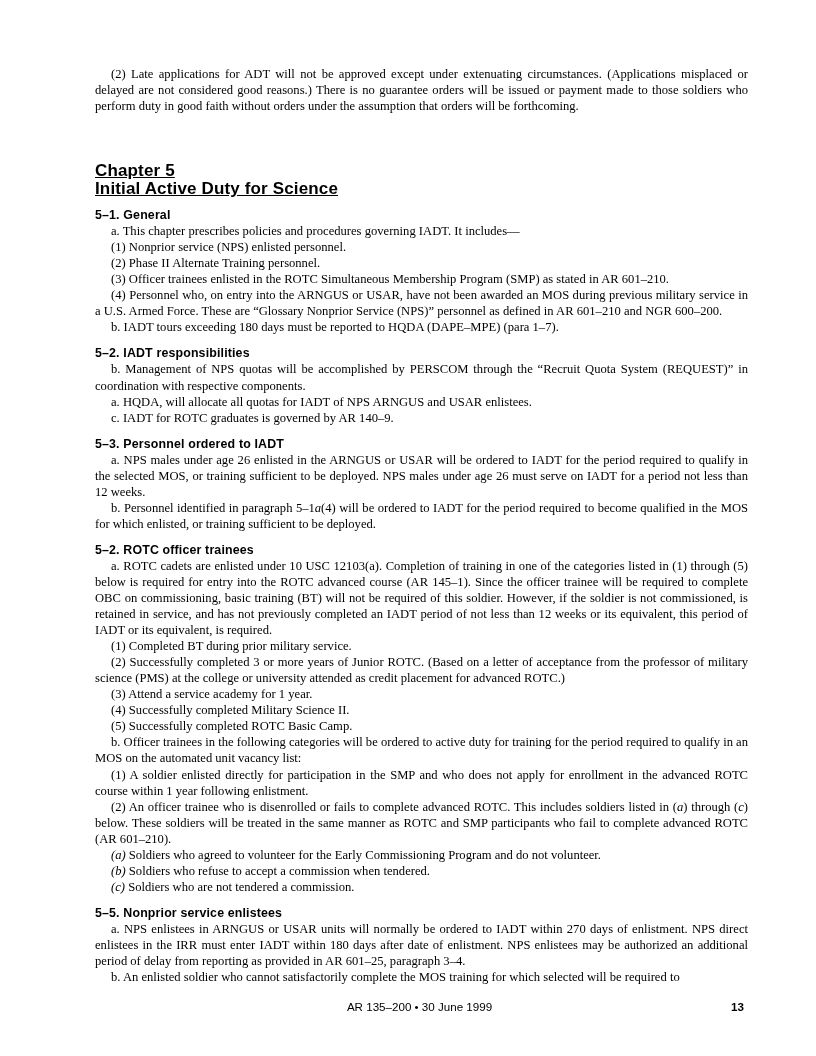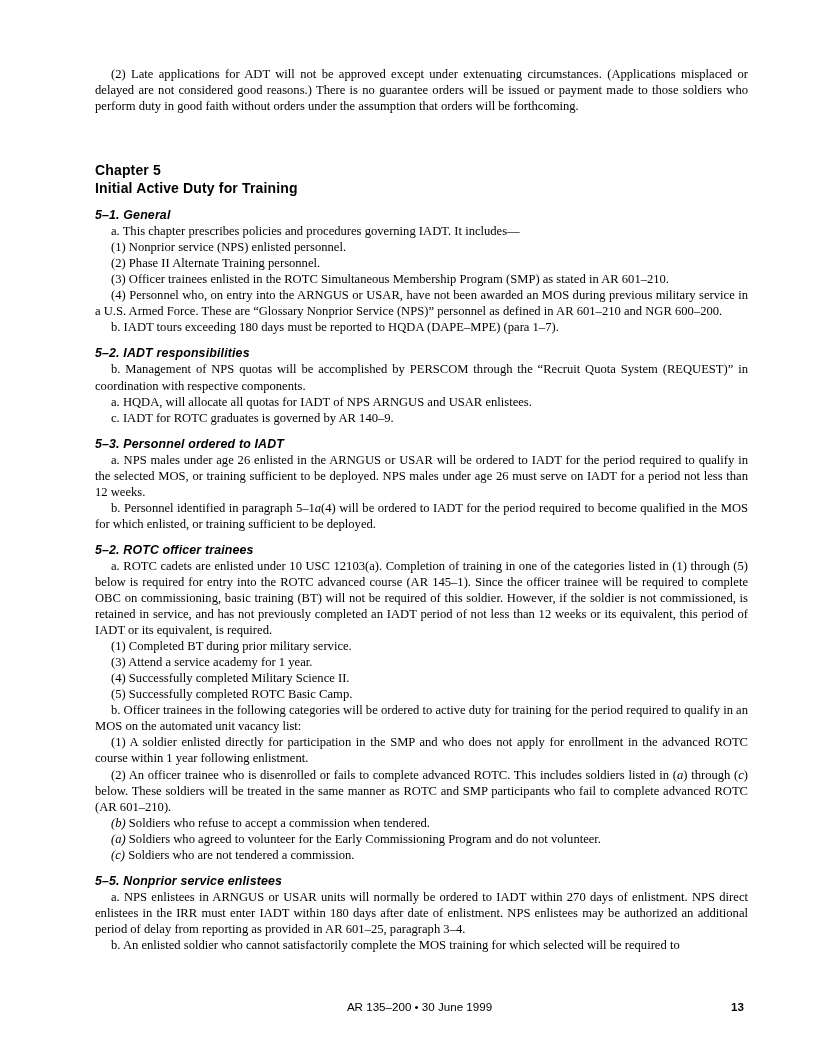--- a/index.html
+++ b/index.html
@@ -38,33 +38,33 @@
   }
   .para.indent { text-indent: 16px; }
 
   .gap-after-intro { height: 48px; }
   .gap-sec         { height: 10px; }
 
   
   .chapter-head {
     font-family: "Liberation Sans", "DejaVu Sans", sans-serif;
     font-weight: bold;
-    font-size: 14px;
+    font-size: 17px;
     line-height: 17.5px;
     letter-spacing: .15px;
     margin: 0;
+    text-decoration: underline;
   }
   .sec-head {
     font-family: "Liberation Sans", "DejaVu Sans", sans-serif;
     font-weight: bold;
     font-size: 12.4px;
     line-height: 16px;
     letter-spacing: .15px;
     margin: 0;
-    font-style: italic;
   }
 
   i, .it { font-style: italic; }
 
   
   .footer {
     position: absolute;
     left: 95px;
     right: 72px;
     top: 1000px;
@@ -88,21 +88,21 @@
 <body>
 
 <div class="page">
   <div class="content">
 
     <p class="para indent">(2) Late applications for ADT will not be approved except under extenuating circumstances. (Applications misplaced or delayed are not considered good reasons.) There is no guarantee orders will be issued or payment made to those soldiers who perform duty in good faith without orders under the assumption that orders will be forthcoming.</p>
 
     <div class="gap-after-intro"></div>
 
     <div class="chapter-head">Chapter 5</div>
-    <div class="chapter-head">Initial Active Duty for Training</div>
+    <div class="chapter-head">Initial Active Duty for Science</div>
 
     <div class="gap-sec"></div>
 
     <div class="sec-head">5–1. General</div>
     <p class="para indent">a. This chapter prescribes policies and procedures governing IADT. It includes—</p>
     <p class="para indent">(1) Nonprior service (NPS) enlisted personnel.</p>
     <p class="para indent">(2) Phase II Alternate Training personnel.</p>
     <p class="para indent">(3) Officer trainees enlisted in the ROTC Simultaneous Membership Program (SMP) as stated in AR 601–210.</p>
     <p class="para indent">(4) Personnel who, on entry into the ARNGUS or USAR, have not been awarded an MOS during previous military service in a U.S. Armed Force. These are “Glossary Nonprior Service (NPS)” personnel as defined in AR 601–210 and NGR 600–200.</p>
     <p class="para indent">b. IADT tours exceeding 180 days must be reported to HQDA (DAPE–MPE) (para 1–7).</p>
@@ -118,28 +118,29 @@
 
     <div class="sec-head">5–3. Personnel ordered to IADT</div>
     <p class="para indent">a. NPS males under age 26 enlisted in the ARNGUS or USAR will be ordered to IADT for the period required to qualify in the selected MOS, or training sufficient to be deployed. NPS males under age 26 must serve on IADT for a period not less than 12 weeks.</p>
     <p class="para indent"><span>b. Personnel identified in paragraph 5–1</span><i>a</i><span>(4) will be ordered to IADT for the period required to become qualified in the MOS for which enlisted, or training sufficient to be deployed.</span></p>
 
     <div class="gap-sec"></div>
 
     <div class="sec-head">5–2. ROTC officer trainees</div>
     <p class="para indent">a. ROTC cadets are enlisted under 10 USC 12103(a). Completion of training in one of the categories listed in (1) through (5) below is required for entry into the ROTC advanced course (AR 145–1). Since the officer trainee will be required to complete OBC on commissioning, basic training (BT) will not be required of this soldier. However, if the soldier is not commissioned, is retained in service, and has not previously completed an IADT period of not less than 12 weeks or its equivalent, this period of IADT or its equivalent, is required.</p>
     <p class="para indent">(1) Completed BT during prior military service.</p>
+    <p class="para indent">(2) Successfully completed 3 or more years of Junior ROTC. (Based on a letter of acceptance from the professor of military science (PMS) at the college or university attended as credit placement for advanced ROTC.)</p>
     <p class="para indent">(3) Attend a service academy for 1 year.</p>
     <p class="para indent">(4) Successfully completed Military Science II.</p>
     <p class="para indent">(5) Successfully completed ROTC Basic Camp.</p>
     <p class="para indent">b. Officer trainees in the following categories will be ordered to active duty for training for the period required to qualify in an MOS on the automated unit vacancy list:</p>
     <p class="para indent">(1) A soldier enlisted directly for participation in the SMP and who does not apply for enrollment in the advanced ROTC course within 1 year following enlistment.</p>
     <p class="para indent"><span>(2) An officer trainee who is disenrolled or fails to complete advanced ROTC. This includes soldiers listed in (</span><i>a</i><span>) through (</span><i>c</i><span>) below. These soldiers will be treated in the same manner as ROTC and SMP participants who fail to complete advanced ROTC (AR 601–210).</span></p>
+    <p class="para indent"><i>(a)</i><span> Soldiers who agreed to volunteer for the Early Commissioning Program and do not volunteer.</span></p>
     <p class="para indent"><i>(b)</i><span> Soldiers who refuse to accept a commission when tendered.</span></p>
-    <p class="para indent"><i>(a)</i><span> Soldiers who agreed to volunteer for the Early Commissioning Program and do not volunteer.</span></p>
     <p class="para indent"><i>(c)</i><span> Soldiers who are not tendered a commission.</span></p>
 
     <div class="gap-sec"></div>
 
     <div class="sec-head">5–5. Nonprior service enlistees</div>
     <p class="para indent">a. NPS enlistees in ARNGUS or USAR units will normally be ordered to IADT within 270 days of enlistment. NPS direct enlistees in the IRR must enter IADT within 180 days after date of enlistment. NPS enlistees may be authorized an additional period of delay from reporting as provided in AR 601–25, paragraph 3–4.</p>
     <p class="para indent">b. An enlisted soldier who cannot satisfactorily complete the MOS training for which selected will be required to</p>
 
   </div>
 </div>

